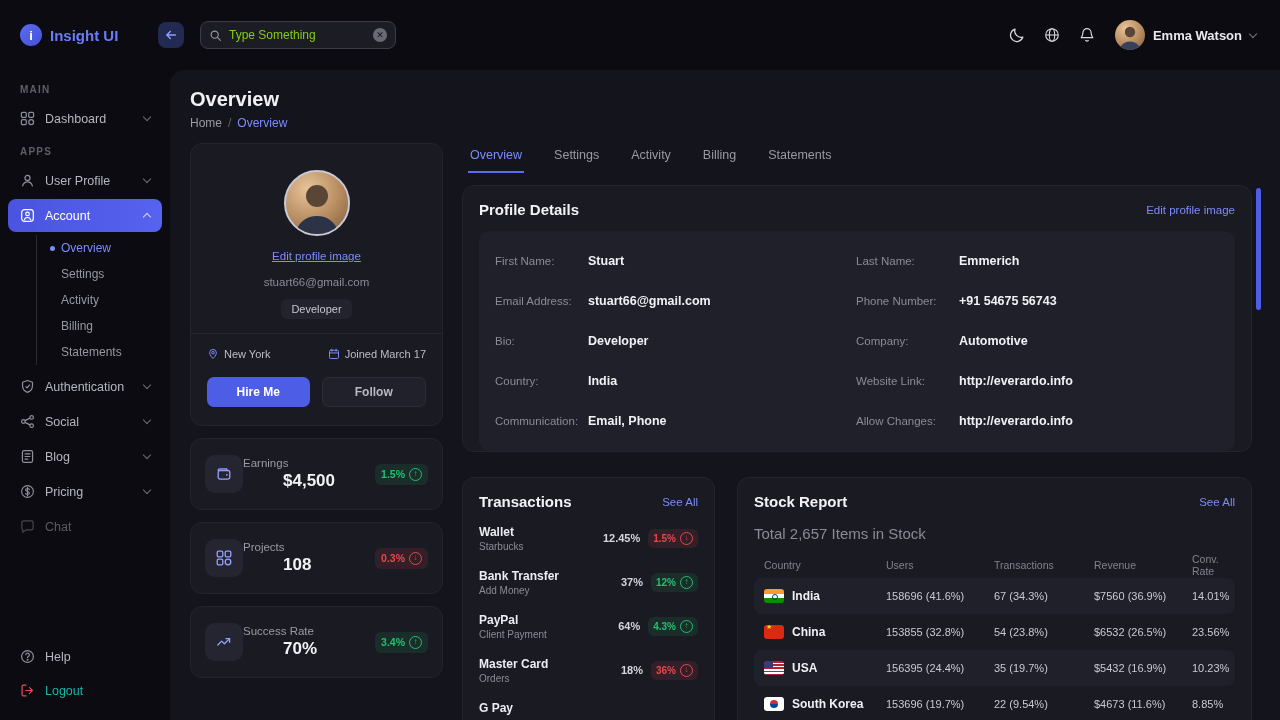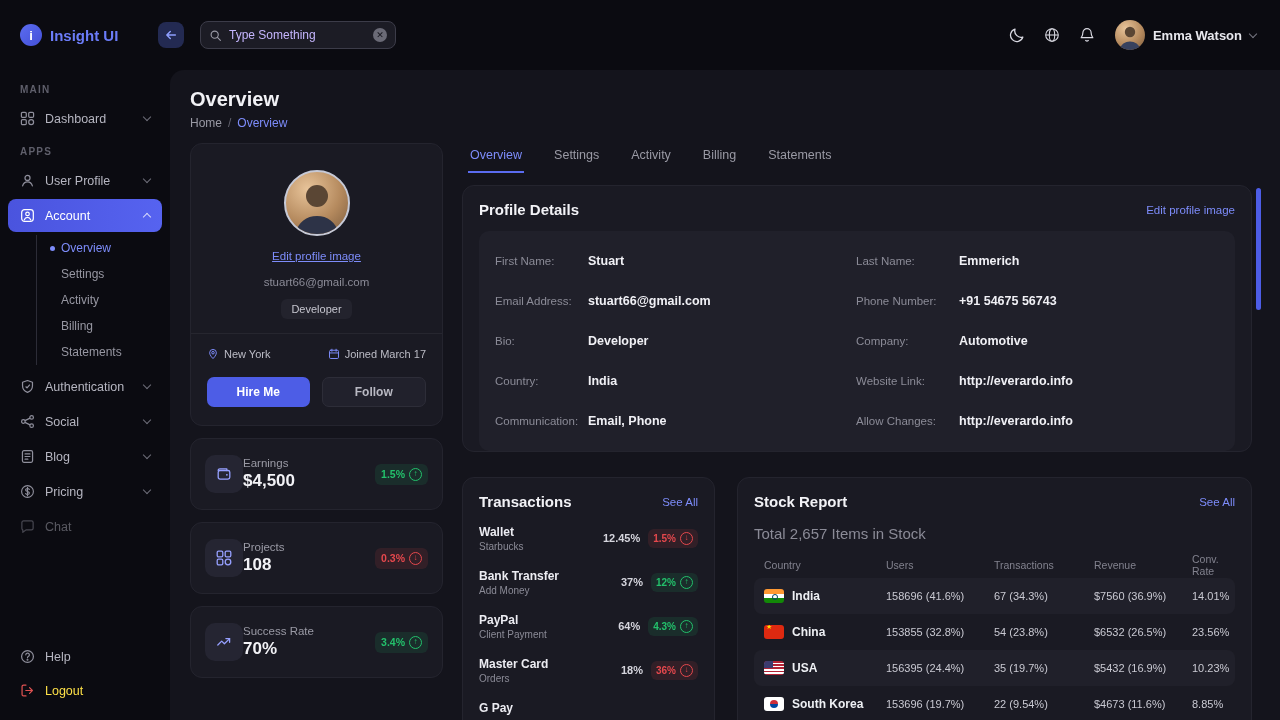--- a/index.html
+++ b/index.html
@@ -9,21 +9,21 @@
   html,body{width:1280px;height:720px;overflow:hidden;background:#0b0b11;color:#e8e8ee;}
   .app{position:relative;width:1280px;height:720px;background:#0b0b11;}
 
   
   .topbar{position:absolute;top:0;left:0;right:0;height:70px;display:flex;align-items:center;padding:0 24px 0 20px;}
   .brand{display:flex;align-items:center;gap:8px;width:138px;cursor:pointer;}
   .brand-icon{width:22px;height:22px;border-radius:50%;background:linear-gradient(135deg,#5b6cf0,#4350d8);color:#fff;font-weight:bold;font-size:13px;display:flex;align-items:center;justify-content:center;}
   .brand-name{color:#6b7cf8;font-size:15px;font-weight:600;}
   .back-btn{width:26px;height:26px;border-radius:8px;background:#232a52;color:#8fa0ff;border:none;display:flex;align-items:center;justify-content:center;cursor:pointer;margin-right:16px;flex:none;}
   .search{display:flex;align-items:center;gap:7px;width:196px;height:28px;background:#1c1c25;border:1px solid #3c3c49;border-radius:8px;padding:0 8px;color:#9a9aa6;}
-  .search input{flex:1;background:transparent;border:none;outline:none;color:#c4b5fd;font-size:12px;min-width:0;}
+  .search input{flex:1;background:transparent;border:none;outline:none;color:#84cc16;font-size:12px;min-width:0;}
   .clear-btn{width:14px;height:14px;border-radius:50%;background:#6a6a76;color:#14141c;border:none;font-size:9px;line-height:14px;display:flex;align-items:center;justify-content:center;cursor:pointer;flex:none;}
   .top-actions{margin-left:auto;display:flex;align-items:center;gap:17px;}
   .icon-btn{background:none;border:none;color:#d9d9e2;cursor:pointer;display:flex;align-items:center;}
   .user-chip{display:flex;align-items:center;gap:8px;cursor:pointer;margin-left:2px;}
   .avatar{border-radius:50%;overflow:hidden;background:radial-gradient(circle at 35% 28%,#e8c49a 0%,#b58a5e 55%,#7a5a3c 100%);position:relative;flex:none;}
   .avatar svg{position:absolute;bottom:-1px;left:0;}
   .avatar.small{width:30px;height:30px;}
   .user-name{font-size:13px;font-weight:600;color:#e8e8ee;}
   .chev{width:6px;height:6px;border-right:1.5px solid currentColor;border-bottom:1.5px solid currentColor;display:inline-block;opacity:.75;}
   .chev.down{transform:rotate(45deg);margin-top:-3px;}
@@ -37,21 +37,21 @@
   .side-item .sicon{display:flex;color:#8f8f9c;flex:none;}
   .side-item .chev{margin-left:auto;color:#8f8f9c;}
   .side-item.active{background:linear-gradient(90deg,#4a54de,#5663f0);color:#fff;}
   .side-item.active .sicon,.side-item.active .chev{color:#fff;}
   .side-item.dim{opacity:.45;}
   .subtree{margin:2px 0 4px 36px;border-left:1px solid #2c2c37;}
   .sub-item{padding:6px 0 6px 24px;font-size:12px;color:#9797a2;cursor:pointer;position:relative;}
   .sub-item.active{color:#7d8cfa;}
   .sub-item.active::before{content:"";position:absolute;left:13px;top:50%;width:5px;height:5px;margin-top:-2.5px;border-radius:50%;background:#7d8cfa;}
   .side-footer{margin-top:auto;padding-bottom:12px;}
-  .side-item.logout{color:#fde047;}
+  .side-item.logout{color:#14b8a6;}
   .side-item.logout .sicon{color:#e05252;}
 
   
   .main{position:absolute;left:170px;top:70px;right:0;bottom:0;background:#14141c;overflow:hidden;padding:18px 28px 0 20px;border-top-left-radius:14px;}
   .page-title{font-size:20px;font-weight:700;color:#f2f2f6;}
   .breadcrumb{margin-top:5px;font-size:12px;color:#9a9aa5;display:flex;gap:6px;}
   .breadcrumb .sep{color:#62626e;}
   .breadcrumb .current{color:#7d8cfa;cursor:pointer;}
   .breadcrumb .home{cursor:pointer;}
   .content{display:flex;margin-top:13px;}
@@ -70,21 +70,21 @@
   .p-meta{display:flex;justify-content:space-between;margin-top:14px;font-size:11px;color:#bcbcc6;}
   .meta-item{display:flex;align-items:center;gap:5px;}
   .meta-item .micon{color:#7d8cfa;display:flex;}
   .p-actions{display:flex;gap:12px;margin-top:17px;}
   .btn{flex:1;height:30px;border-radius:7px;font-size:12px;font-weight:600;cursor:pointer;border:none;}
   .btn.primary{background:var(--accent);color:#fff;}
   .btn.ghost{background:#21212c;color:#b9b9c3;border:1px solid #2d2d38;}
   .stat-card{display:flex;align-items:center;padding:0 14px;height:72px;flex:none;}
   .stat-icon{width:38px;height:38px;border-radius:10px;background:#252532;color:#96a0ff;display:flex;align-items:center;justify-content:center;flex:none;}
   .stat-label{font-size:11.5px;color:#9a9aa5;}
-  .stat-value{font-size:17px;font-weight:700;margin-top:2px;color:#f2f2f6;}
+  .stat-value{font-size:17px;font-weight:700;margin-top:2px;color:#f2f2f6;margin-left:40px;}
   .badge{margin-left:auto;display:flex;align-items:center;gap:4px;font-size:10.5px;font-weight:700;padding:4px 6px;border-radius:6px;flex:none;}
   .badge.up{color:var(--green);background:rgba(35,192,107,.12);}
   .badge.down{color:var(--red);background:rgba(229,72,77,.12);}
   .arrow-circle{width:13px;height:13px;border:1px solid currentColor;border-radius:50%;display:flex;align-items:center;justify-content:center;font-size:8px;line-height:1;}
 
   
   .right-col{flex:1;margin-left:19px;min-width:0;}
   .tabs{display:flex;gap:28px;padding:0 6px;}
   .tab{font-size:12.5px;color:#9a9aa5;padding:5px 2px 9px;cursor:pointer;border-bottom:2px solid transparent;}
   .tab.active{color:#7d8cfa;border-bottom-color:#5b6cf0;}

